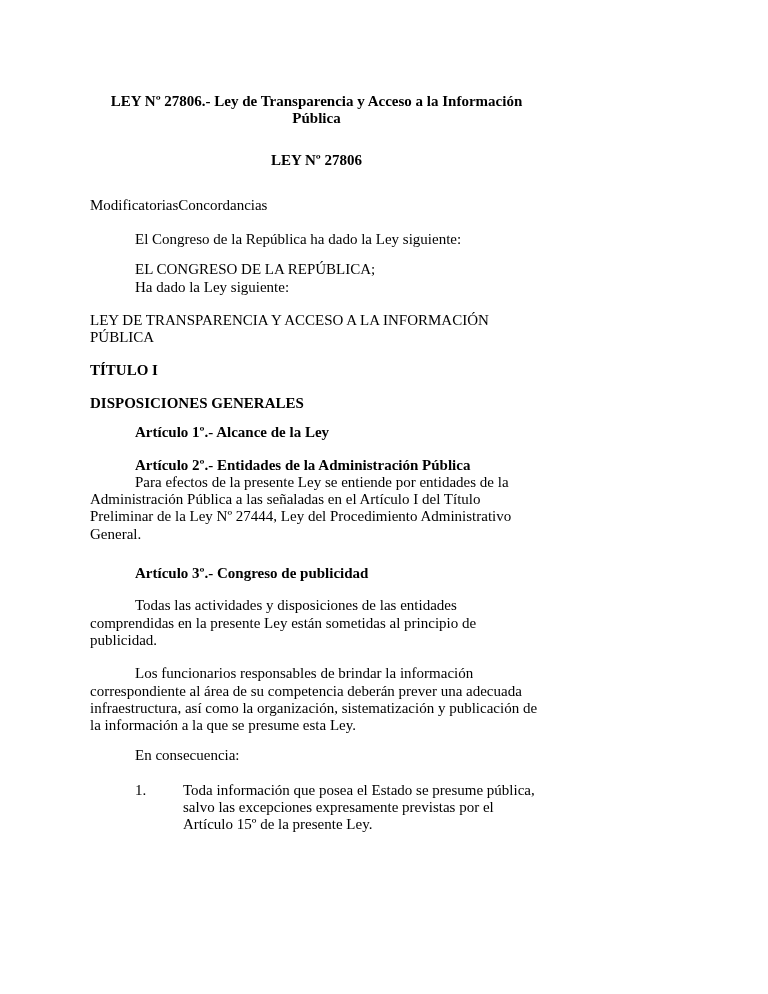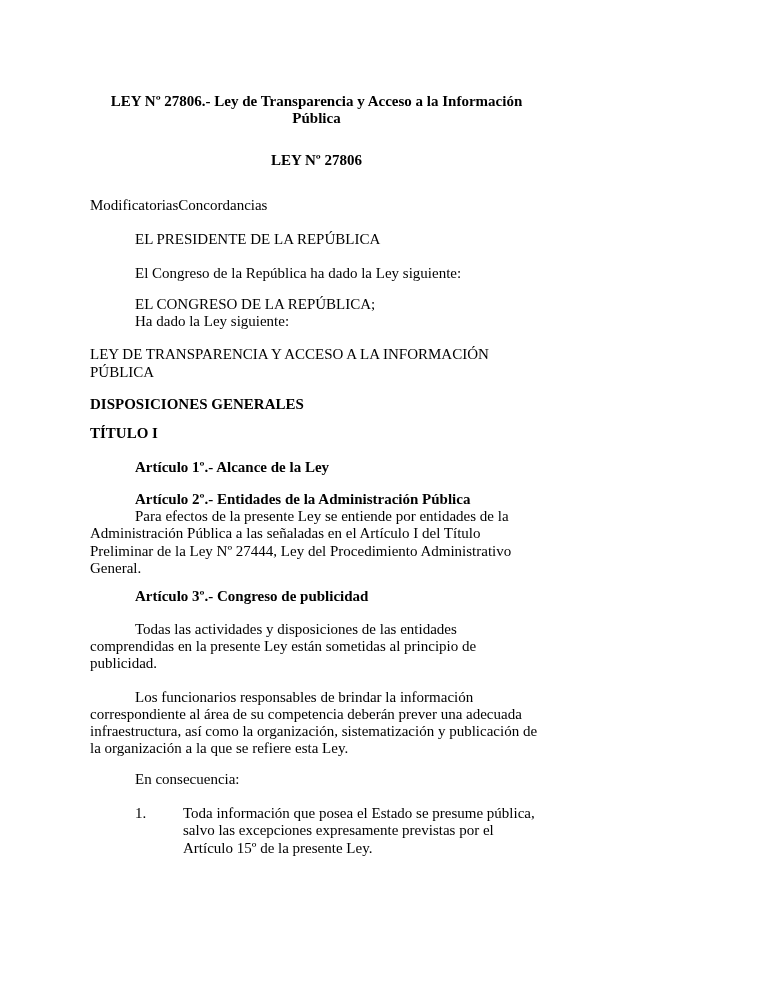--- a/index.html
+++ b/index.html
@@ -17,71 +17,70 @@
     overflow: hidden;
   }
   .center { text-align: center; }
   .bold { font-weight: bold; }
   .indent { text-indent: 45px; }
   .block-indent { padding-left: 45px; }
   .line { display: block; }
   .list-item { display: flex; margin-left: 45px; }
   .list-num { flex: 0 0 48px; }
   .list-text { flex: 1; }
-  .mb11 { margin-bottom: 11px; }
+  .mb11 { margin-bottom: 22px; }
   .mb12 { margin-bottom: 12px; }
   .mb13 { margin-bottom: 13px; }
   .mb15 { margin-bottom: 15px; }
   .mb16 { margin-bottom: 16px; }
   .mb17 { margin-bottom: 17px; }
   .mb24 { margin-bottom: 24px; }
   .mb28 { margin-bottom: 28px; }
   .mb0 { margin-bottom: 0; }
 </style>
 </head>
 <body>
 
 <div class="page">
 
   <p class="center bold mb24">LEY Nº 27806.- Ley de Transparencia y Acceso a la Información Pública</p>
 
   <p class="center bold mb28">LEY Nº 27806</p>
 
   <p class="mb17"><span>Modificatorias</span><span>Concordancias</span></p>
 
-  <p class="indent mb17">EL PRESIDENTE DE LA REPÚBLICA</p>
 
 
   <p class="indent mb13">El Congreso de la República ha dado la Ley siguiente:</p>
 
   <p class="block-indent mb16">
     <span class="line">EL CONGRESO DE LA REPÚBLICA;</span>
     <span class="line">Ha dado la Ley siguiente:</span>
   </p>
 
   <p class="mb15">LEY DE TRANSPARENCIA Y ACCESO A LA INFORMACIÓN PÚBLICA</p>
 
+  <p class="bold mb16">TÍTULO I</p>
+
   <p class="bold mb12">DISPOSICIONES GENERALES</p>
-
-  <p class="bold mb16">TÍTULO I</p>
 
   <p class="indent bold mb15">Artículo 1º.- Alcance de la Ley</p>
 
 
 
   <div class="mb11">
     <p class="indent bold mb0">Artículo 2º.- Entidades de la Administración Pública</p>
     <p class="indent mb0">Para efectos de la presente Ley se entiende por entidades de la Administración Pública a las señaladas en el Artículo I del Título Preliminar de la Ley Nº 27444, Ley del Procedimiento Administrativo General.</p>
   </div>
 
   <p class="indent bold mb15">Artículo 3º.- Congreso de publicidad</p>
 
   <p class="indent mb16">Todas las actividades y disposiciones de las entidades comprendidas en la presente Ley están sometidas al principio de publicidad.</p>
 
-  <p class="indent mb13">Los funcionarios responsables de brindar la información correspondiente al área de su competencia deberán prever una adecuada infraestructura, así como la organización, sistematización y publicación de la organización a la que se refiere esta Ley.</p>
+  <p class="indent mb13">Los funcionarios responsables de brindar la información correspondiente al área de su competencia deberán prever una adecuada infraestructura, así como la organización, sistematización y publicación de la información a la que se presume esta Ley.</p>
 
   <p class="indent mb17">En consecuencia:</p>
 
   <div class="list-item">
     <span class="list-num">1.</span>
     <span class="list-text">Toda información que posea el Estado se presume pública, salvo las excepciones expresamente previstas por el Artículo 15º de la presente Ley.</span>
   </div>
 
 </div>
 

